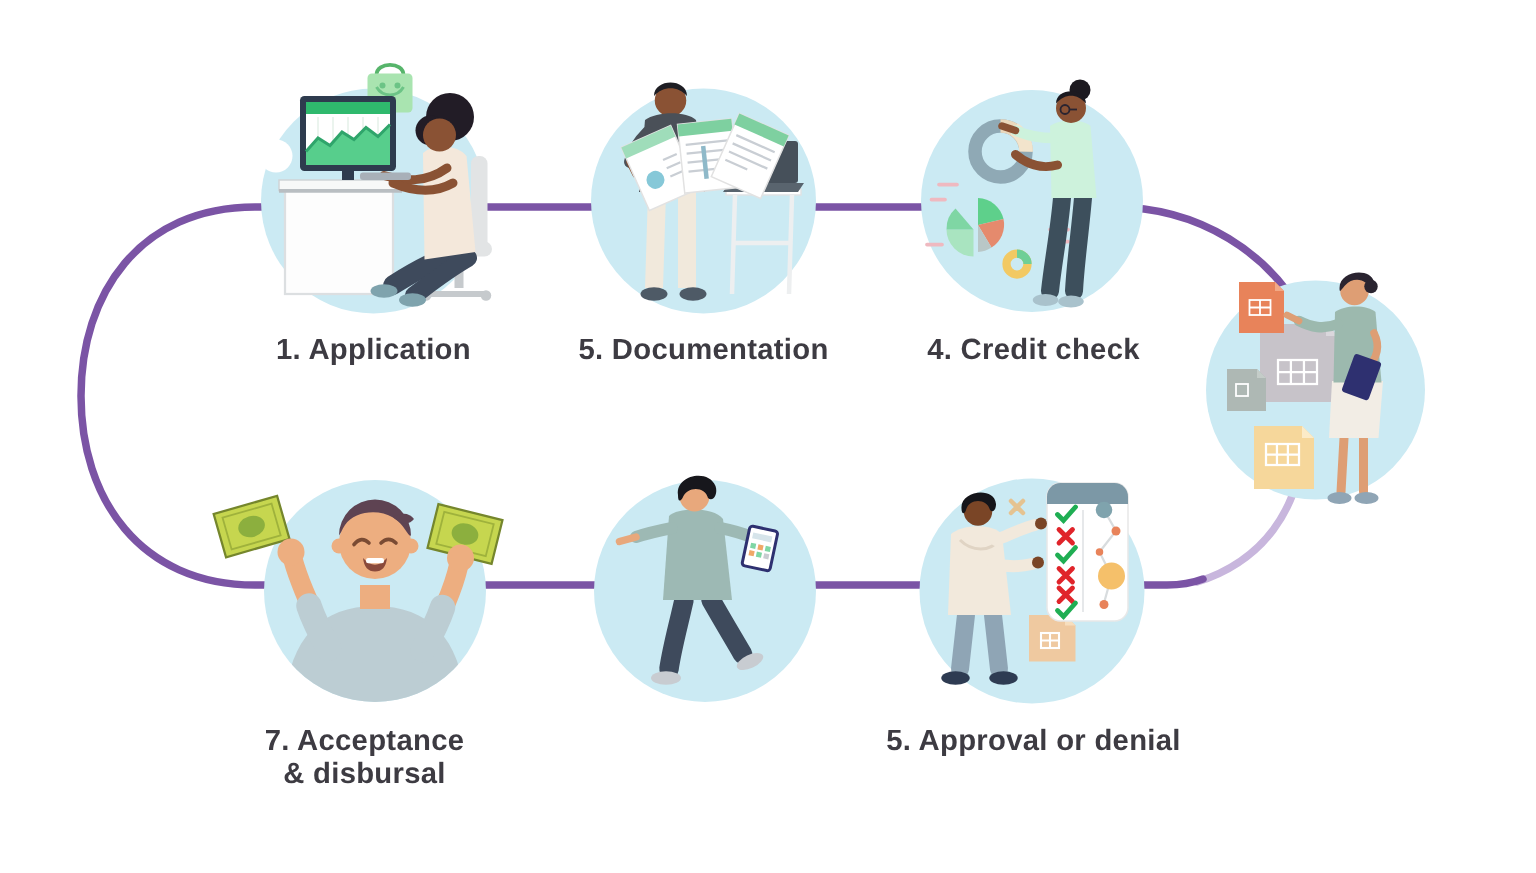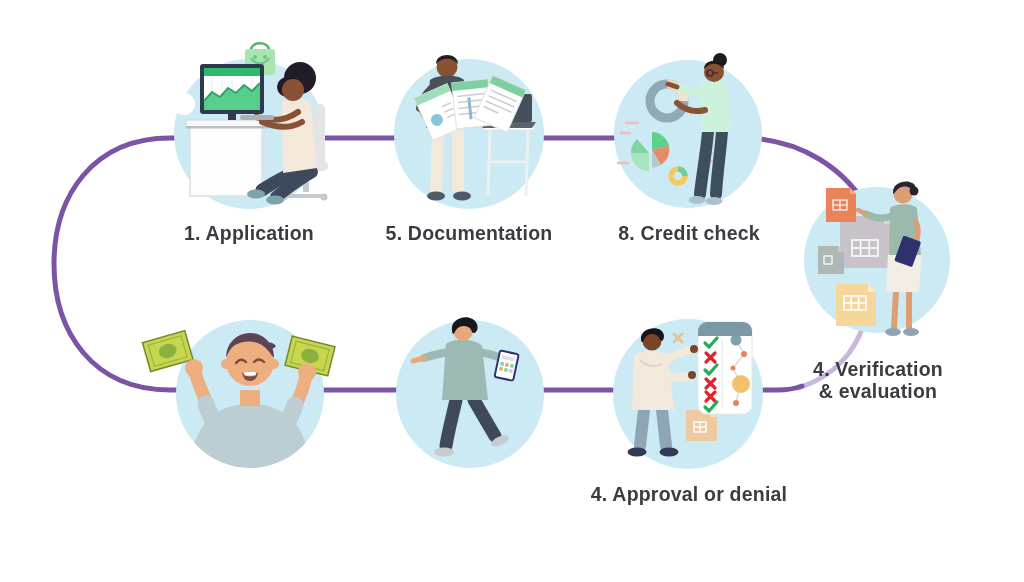--- a/index.html
+++ b/index.html
@@ -309,18 +309,18 @@
       <path d="M226,357 A24,24 0 0 1 274,357 C272,358 270,350 262,345 C252,339 236,341 230,350 C228,353 227,356 226,357 Z" fill="#5E4352"></path>
       <path d="M262,345 C268,341 273,342 276,346 C273,350 268,350 262,345 Z" fill="#5E4352"></path>
       <path d="M236,363 q5,-6 10,-1 M254,362 q5,-5 10,0" fill="none" stroke="#7A4B33" stroke-width="2.4" stroke-linecap="round"></path>
       <path d="M242,372 q8,9 16,0 q-1,9 -8,9 q-7,0 -8,-9 Z" fill="#8A4A3B"></path>
       <rect x="244" y="372" width="12" height="3.5" rx="1.5" fill="#FFFFFF"></rect>
     </g>
   </svg>
 
   <div class="step-label" style="left:139px;top:222px;width:220px;">1. Application</div>
   <div class="step-label" style="left:359px;top:222px;width:220px;">5. Documentation</div>
-  <div class="step-label" style="left:579px;top:222px;width:220px;">8. Credit check</div>
-  <div class="step-label" style="left:768px;top:358px;width:220px;">4. Verification
-&amp; evaluation</div>
-  <div class="step-label" style="left:559px;top:483px;width:260px;">4. Approval or denial</div>
+  <div class="step-label" style="left:579px;top:222px;width:220px;">4. Credit check</div>
+  <div class="step-label" style="left:559px;top:483px;width:260px;">5. Approval or denial</div>
+  <div class="step-label" style="left:133px;top:483px;width:220px;">7. Acceptance
+&amp; disbursal</div>
 
 </div>
 
 </body></html>

